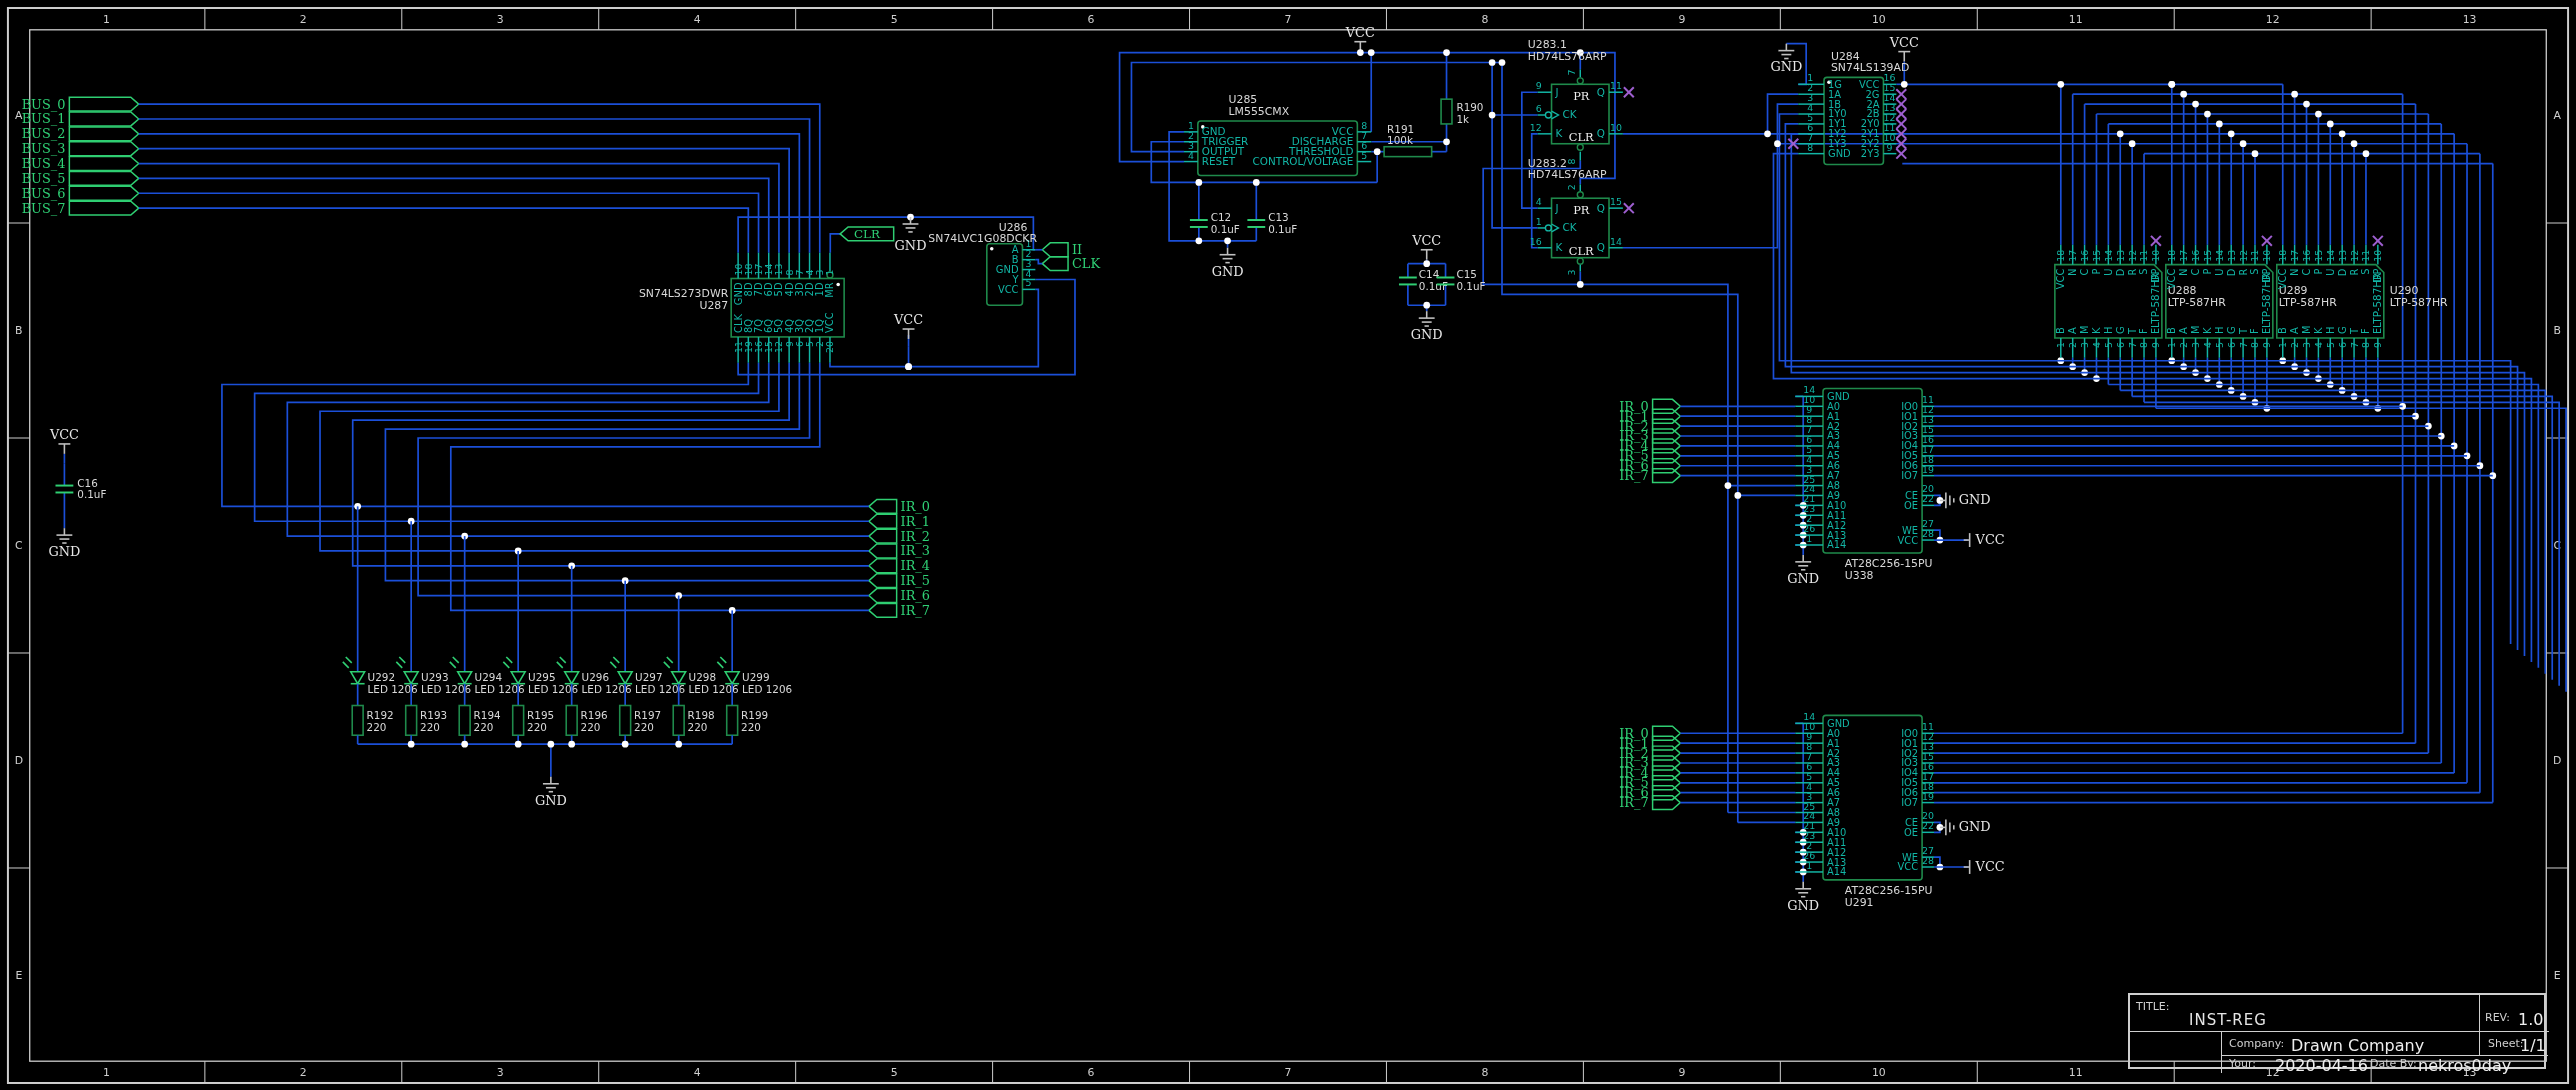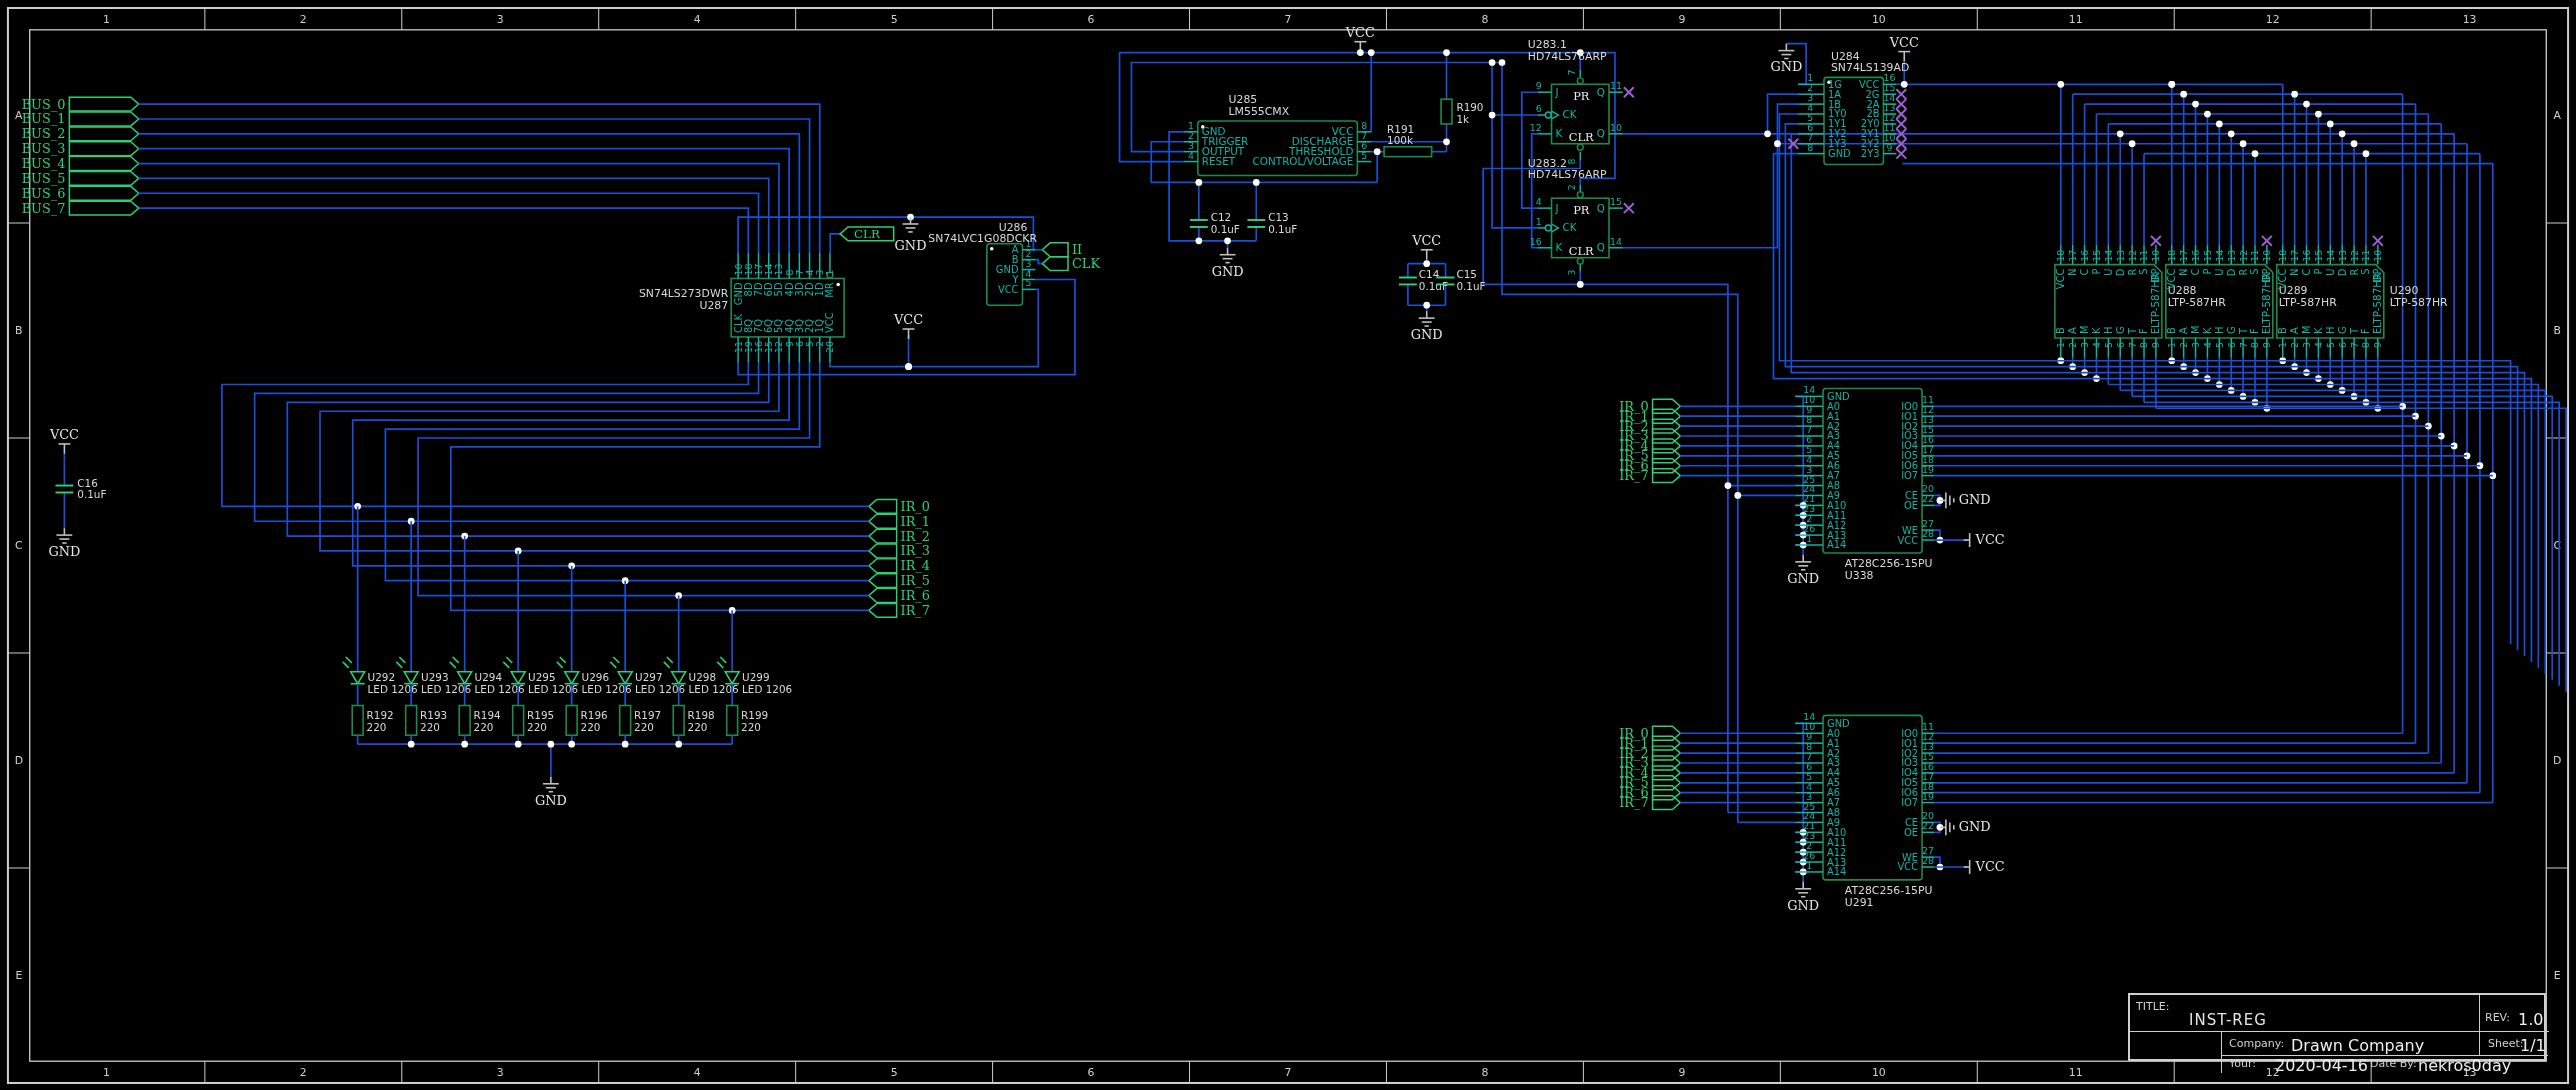--- a/index.html
+++ b/index.html
@@ -1,19 +1,19 @@
 <!DOCTYPE html>
 <html><head>
 <meta charset="utf-8">
 <style>
   html,body{margin:0;padding:0;background:#000;}
   #stage{position:relative;width:2576px;height:1091px;background:#000;overflow:hidden;
          font-family:"DejaVu Sans",sans-serif;}
   #schem{position:absolute;left:0;top:0;}
-  .tb{position:absolute;left:2128px;top:993px;width:418px;height:68px;border:2px solid #cfcfcf;
+  .tb{position:absolute;left:2128px;top:993px;width:418px;height:76px;border:2px solid #cfcfcf;
       color:#e8e8e8;box-sizing:border-box;}
   .tb *{position:absolute;white-space:nowrap;}
   .tb .lab{font-size:11px;color:#cfcfcf;}
   .tb .val{font-size:16px;color:#eee;}
   .tb .big{font-size:15px;color:#e5e5e5;letter-spacing:1px;}
   .tb .c1{left:0;top:36px;width:91px;height:41px;border-top:1.5px solid #cfcfcf;border-right:1.5px solid #cfcfcf;}
   .tb .l1{left:91px;top:36px;width:327px;height:0;border-top:1.5px solid #cfcfcf;}
   .tb .l2{left:91px;top:60px;width:327px;height:0;border-top:1.5px solid #cfcfcf;}
   .tb .colR{left:349px;top:0;width:69px;height:60px;border-left:1.5px solid #cfcfcf;}
 </style>

